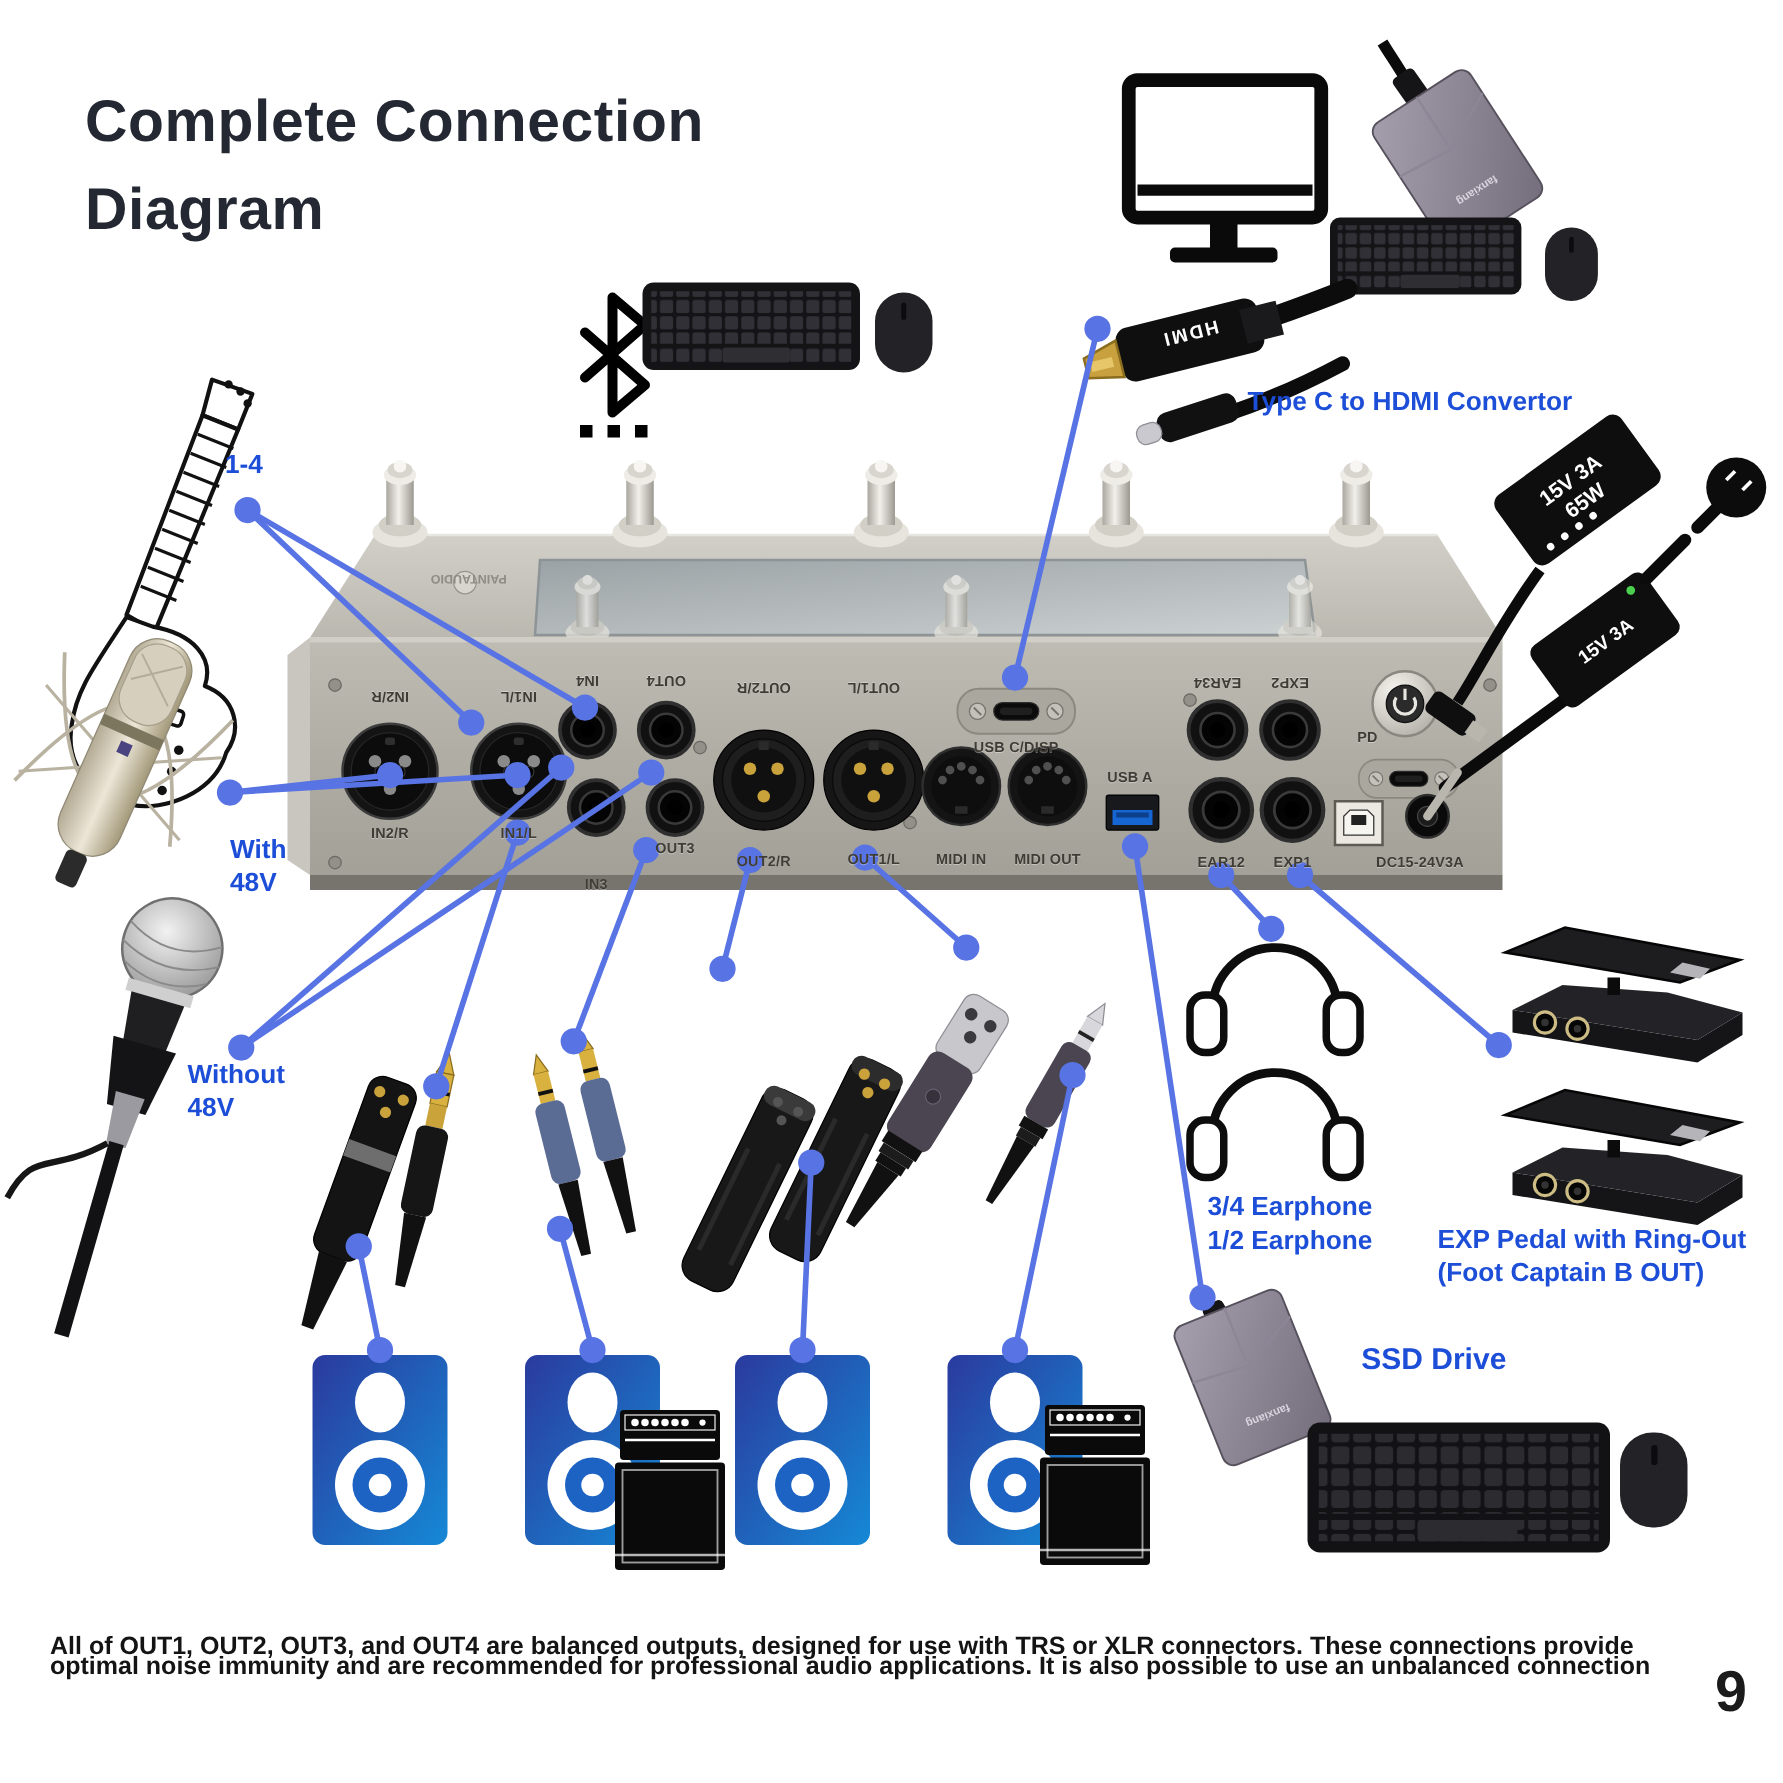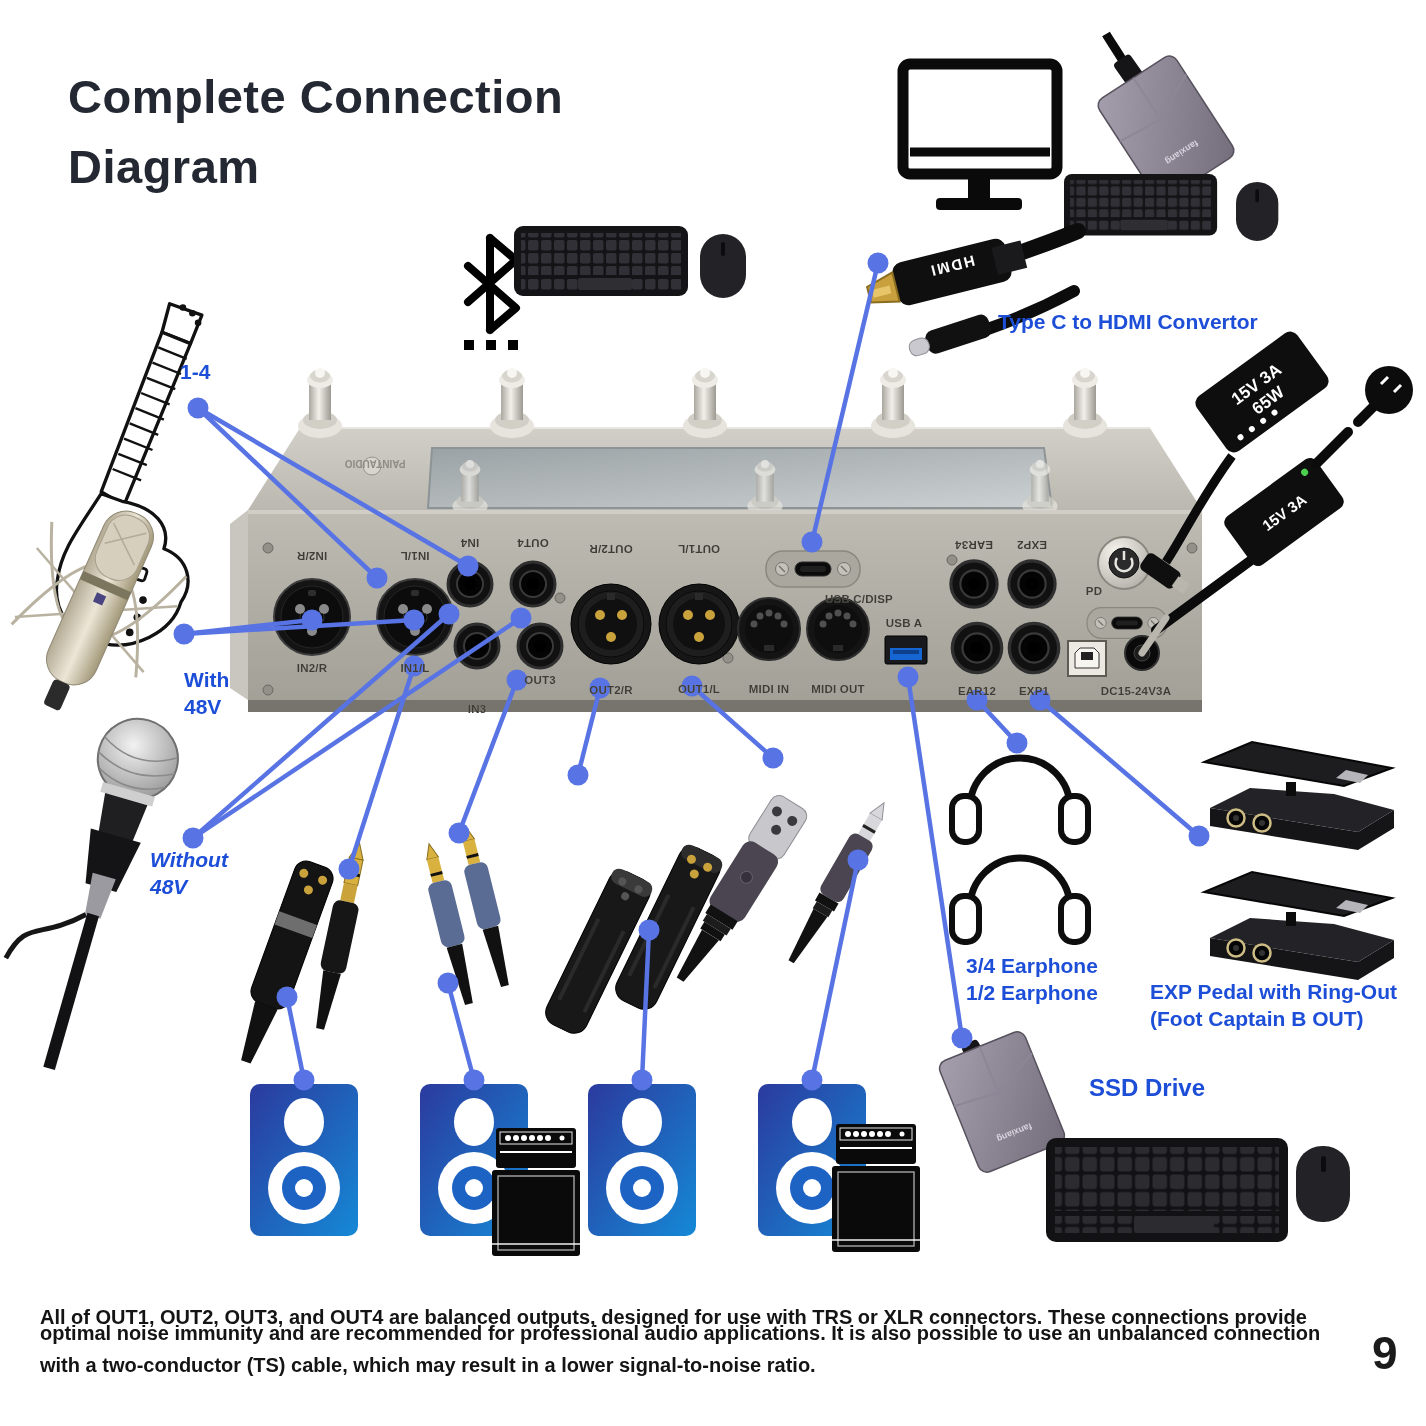--- a/index.html
+++ b/index.html
@@ -535,21 +535,21 @@
 
 <div class="title" style="top:42px;">Complete Connection</div>
 <div class="title" style="top:112px;">Diagram</div>
 
 <div class="lbl" style="left:180px;top:358px;">1-4</div>
 
 <div class="lbl" style="left:184px;top:642px;margin-top:24px;">
   <div>With</div>
   <div>48V</div>
 </div>
-<div class="lbl" style="left:150px;top:846px;font-style:italic;">
+<div class="lbl" style="left:150px;top:846px;">
   <div>Without</div>
   <div>48V</div>
 </div>
 
 <div class="lbl" style="left:998px;top:308px;">Type C to HDMI Convertor</div>
 
 <div class="lbl" style="left:966px;top:952px;">
   <div>3/4 Earphone</div>
   <div>1/2 Earphone</div>
 </div>
@@ -571,28 +571,27 @@
 <div class="lbl sm flip" style="left:1032px;top:545px;">EXP2</div>
 
 <div class="lbl sm ctr" style="left:312px;top:668px;">IN2/R</div>
 <div class="lbl sm ctr" style="left:415px;top:668px;">IN1/L</div>
 <div class="lbl sm ctr" style="left:477px;top:692px;margin-top:17px;">IN3</div>
 <div class="lbl sm ctr" style="left:540px;top:680px;">OUT3</div>
 <div class="lbl sm ctr" style="left:611px;top:690px;">OUT2/R</div>
 <div class="lbl sm ctr" style="left:699px;top:689px;">OUT1/L</div>
 <div class="lbl sm ctr" style="left:769px;top:689px;">MIDI IN</div>
 <div class="lbl sm ctr" style="left:838px;top:689px;">MIDI OUT</div>
-<div class="lbl sm ctr" style="left:813px;top:599px;margin-left:46px;">USB C/DISP</div>
+<div class="lbl sm ctr" style="left:813px;top:599px;">USB C/DISP</div>
 <div class="lbl sm ctr" style="left:904px;top:623px;">USB A</div>
 <div class="lbl sm ctr" style="left:977px;top:691px;">EAR12</div>
 <div class="lbl sm ctr" style="left:1034px;top:691px;">EXP1</div>
 <div class="lbl sm ctr" style="left:1094px;top:591px;">PD</div>
 <div class="lbl sm ctr" style="left:1136px;top:691px;">DC15-24V3A</div>
 
 <div class="lbl wh" style="left:952px;top:266px;font-size:15px;transform:translate(-50%,-50%) rotate(166deg);letter-spacing:2px;">HDMI</div>
 
 <div class="footer-line" style="top:1290px;margin-top:16px;">All of OUT1, OUT2, OUT3, and OUT4 are balanced outputs, designed for use with TRS or XLR connectors. These connections provide</div>
 <div class="footer-line" style="top:1322px;">optimal noise immunity and are recommended for professional audio applications. It is also possible to use an unbalanced connection</div>
-<div class="footer-line" style="top:1354px;">with a two-conductor (TS) cable, which may result in a lower signal-to-noise ratio.</div>
 
 <div class="pagenum">9</div>
 
 </div>
 
 </body></html>

